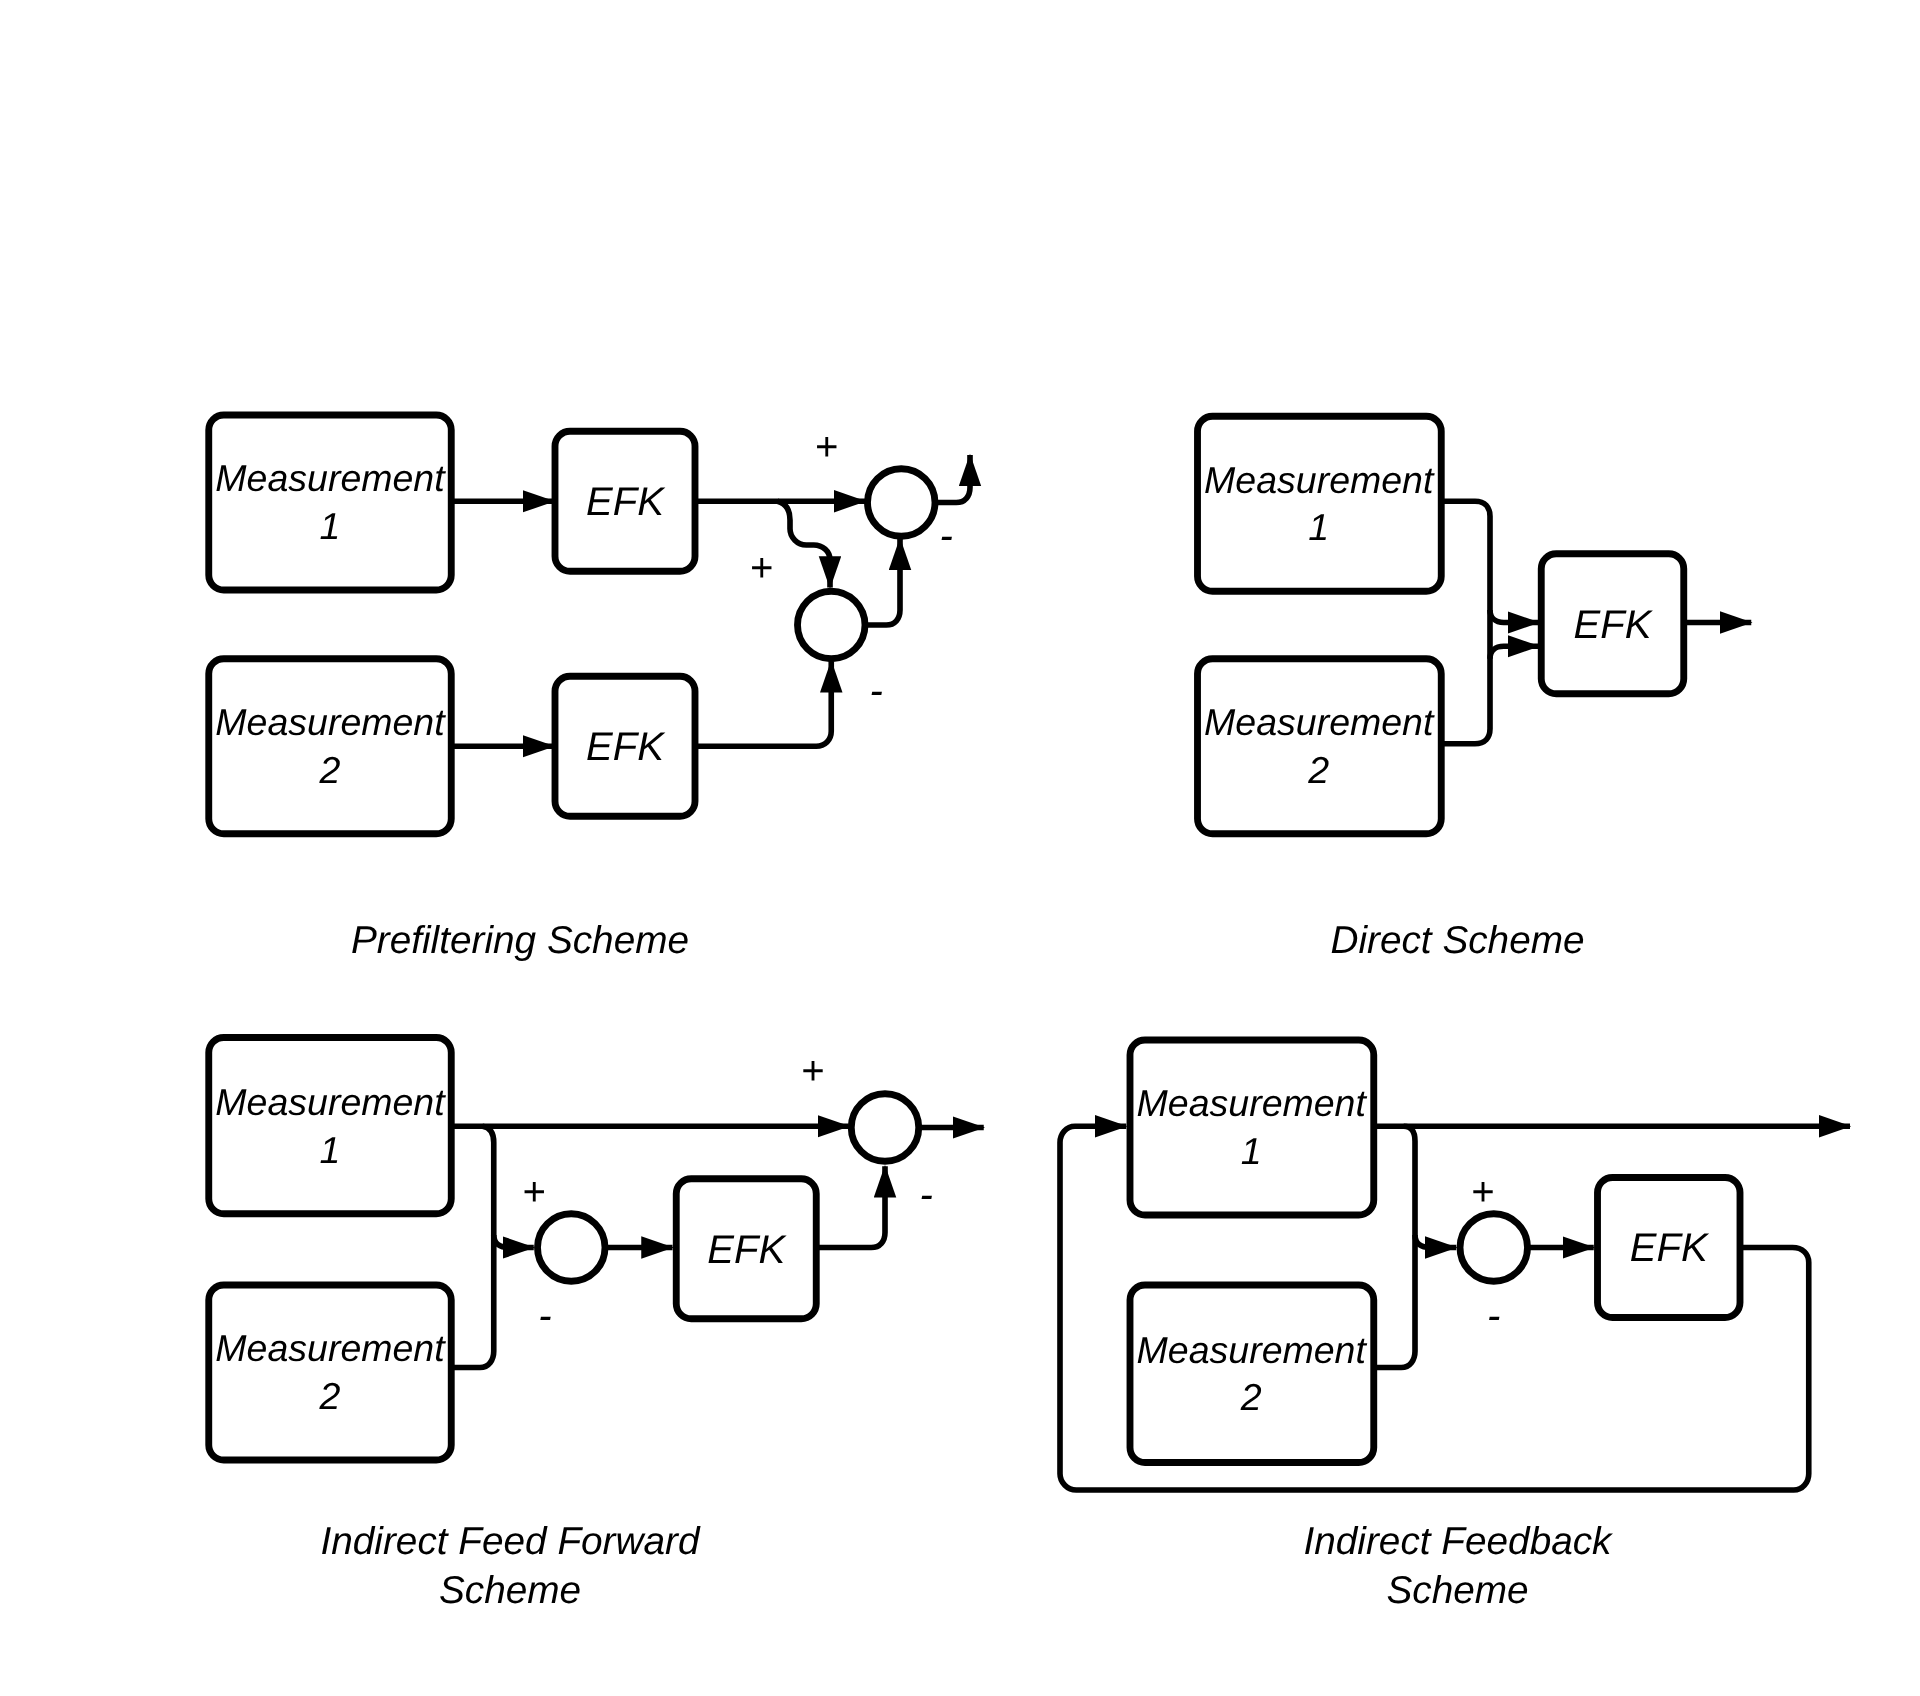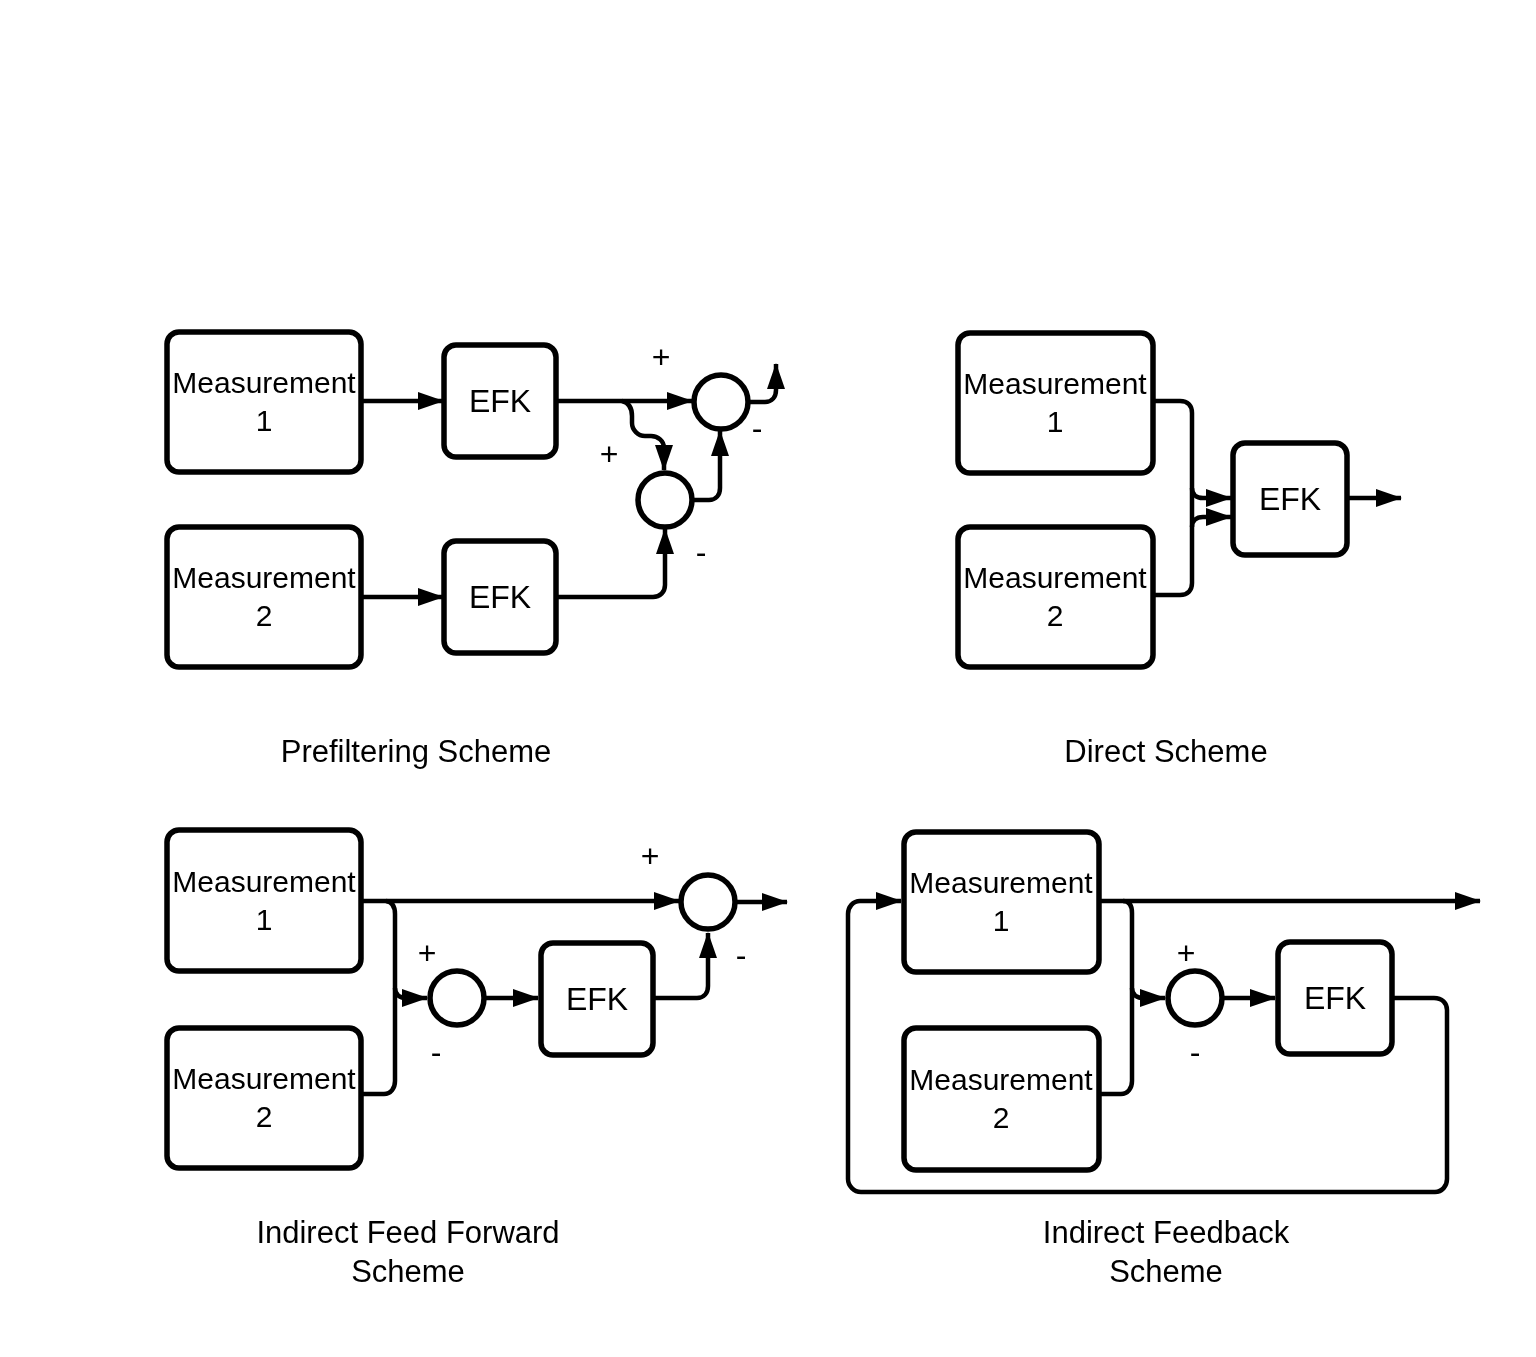--- a/index.html
+++ b/index.html
@@ -1,16 +1,16 @@
 <!DOCTYPE html>
 <html><head>
 <meta charset="utf-8">
 <style>
   html,body{margin:0;padding:0;background:#ffffff;}
-  .stage{position:relative;width:1536px;height:1357px;background:#ffffff;overflow:hidden;}
+  .stage{position:relative;width:1536px;height:1357px;background:#ffffff;overflow:hidden;font-style:italic;}
   svg{display:block;}
   svg text{font-family:"Liberation Sans",sans-serif;fill:#000000;}
   .box{fill:#ffffff;stroke:#000000;stroke-width:5.5;}
   .sum{fill:#ffffff;stroke:#000000;stroke-width:5.5;}
   .wire{fill:none;stroke:#000000;stroke-width:4.5;stroke-linecap:butt;}
   .lbl{font-size:30px;text-anchor:middle;}
   .efk-lbl{font-size:32px;text-anchor:middle;}
   .sign{font-size:32px;text-anchor:middle;}
   .title{font-size:31px;text-anchor:middle;}
 </style>

